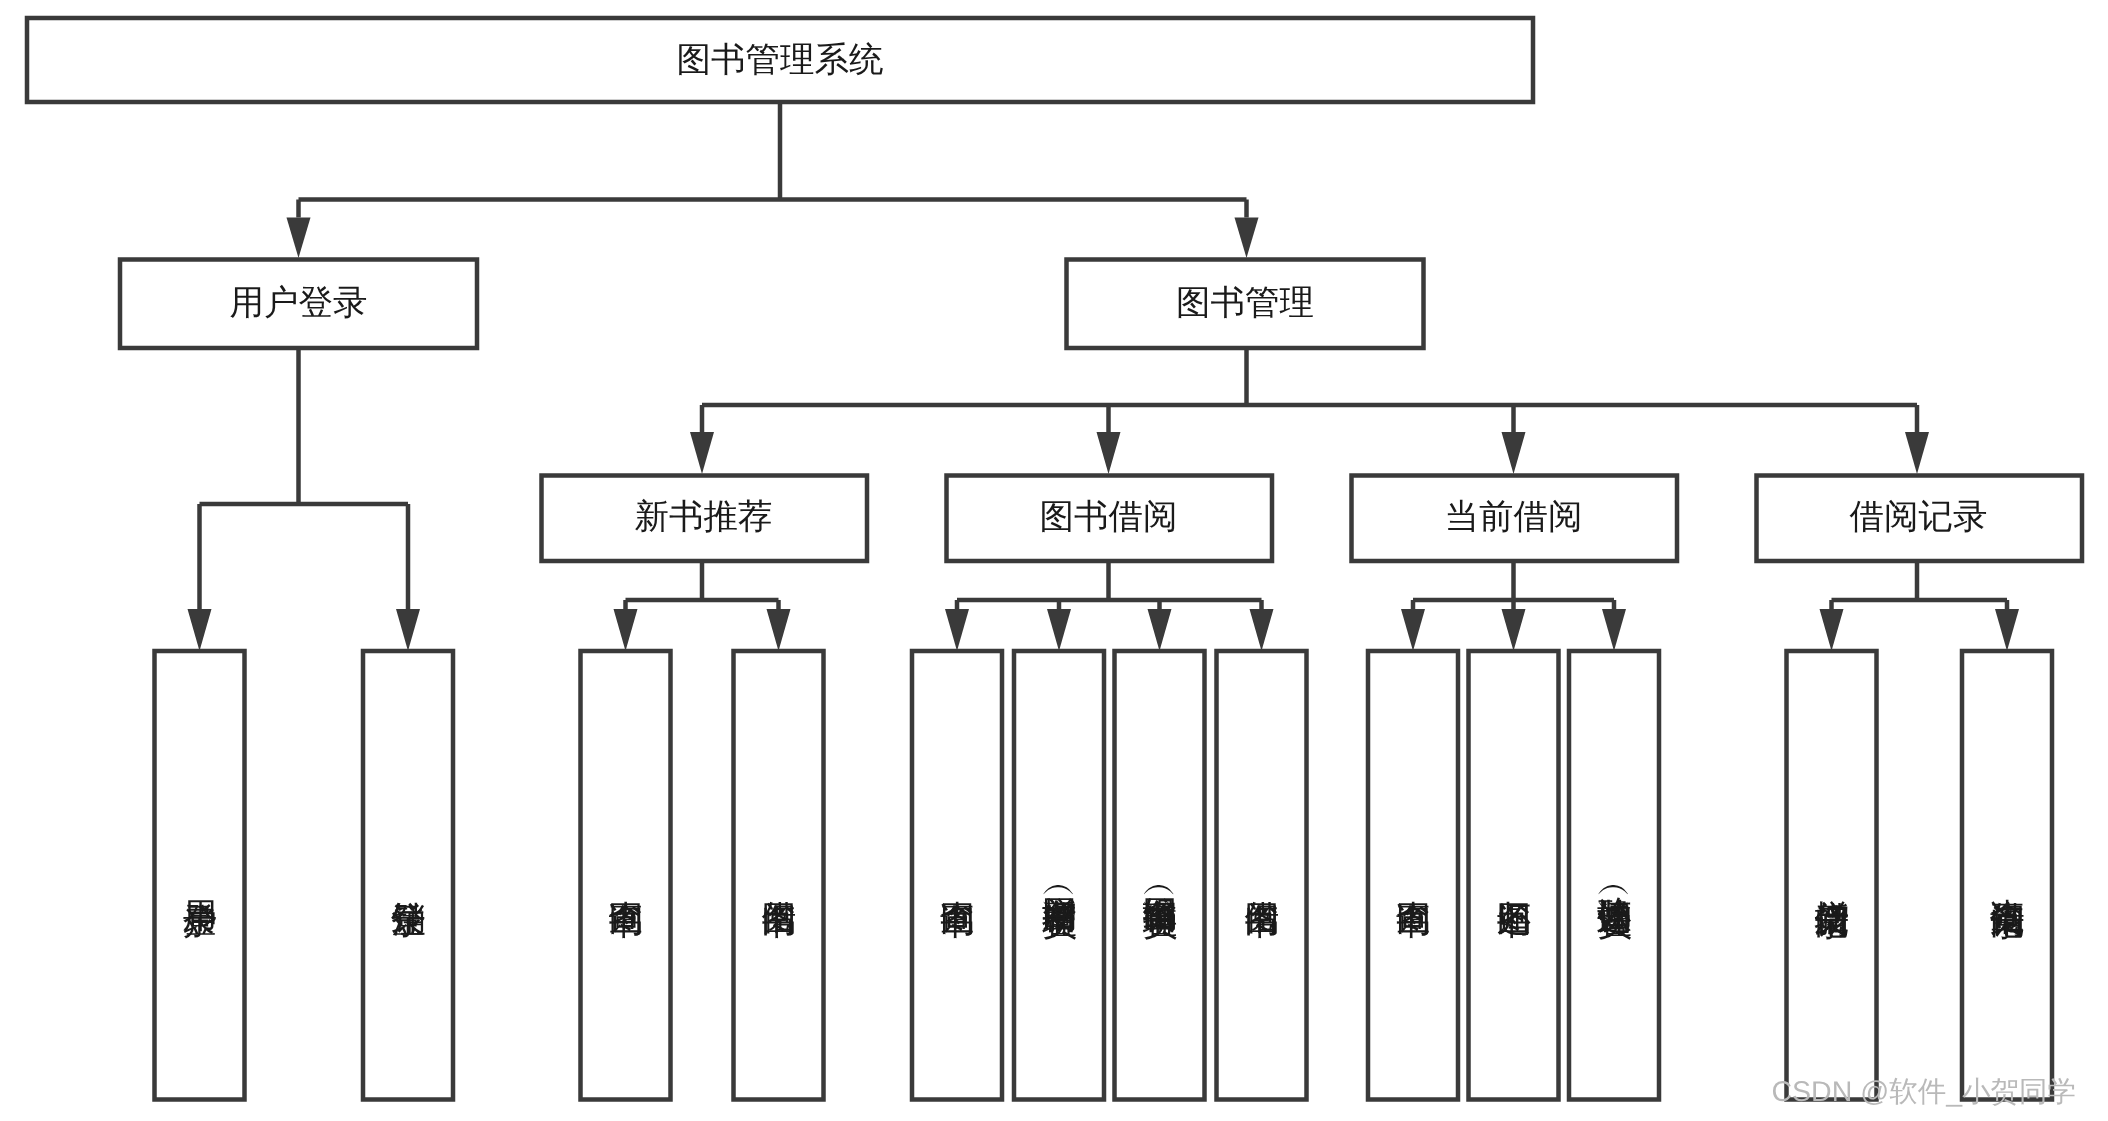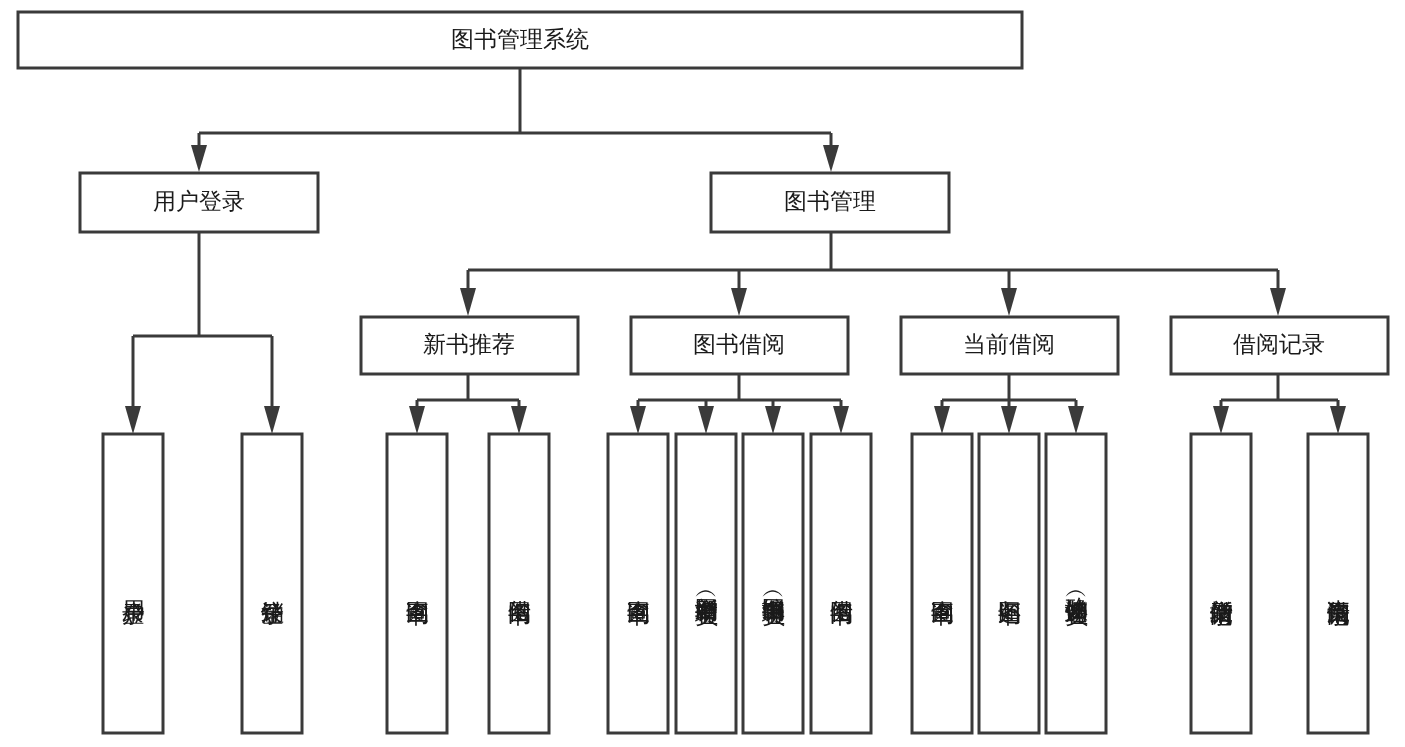--- a/index.html
+++ b/index.html
@@ -254,14 +254,15 @@
     <span class="leaf-label">确认归还（管理员）</span>
   </div>
 
   <div class="leaf-label-wrap" style="left:1191px; top:434px; width:60px; height:299px;">
     <span class="leaf-label">新增借阅记录</span>
   </div>
   <div class="leaf-label-wrap" style="left:1308px; top:434px; width:60px; height:299px;">
     <span class="leaf-label">查询借阅记录</span>
   </div>
 
+  <div class="watermark">CSDN @软件_小贺同学</div>
 
 </div>
 
 </body></html>

